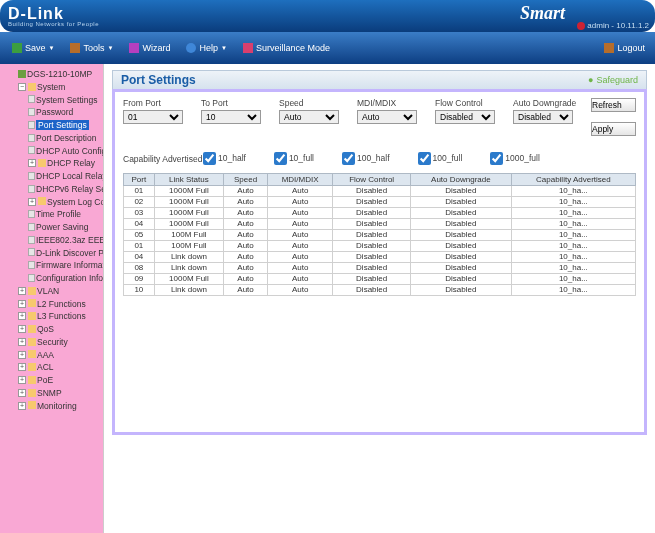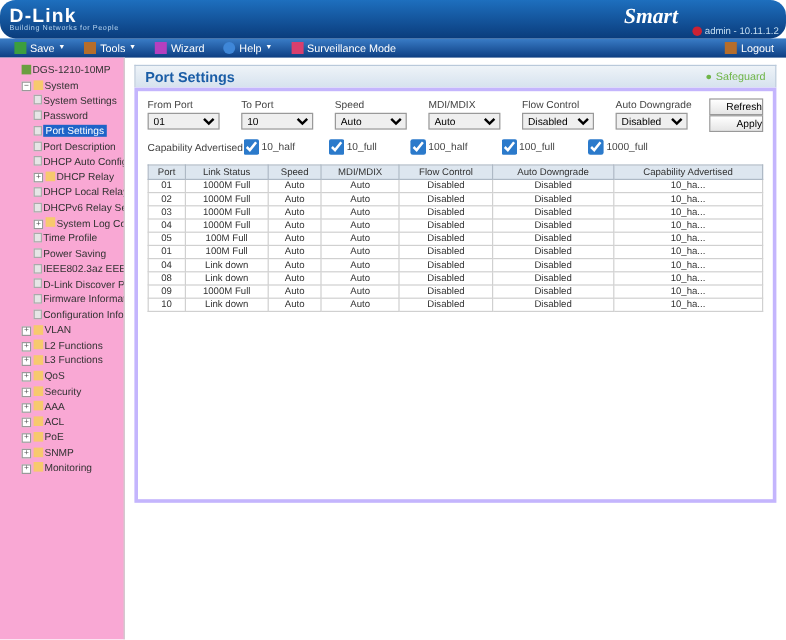--- a/index.html
+++ b/index.html
@@ -5,21 +5,21 @@
   * { box-sizing: border-box; margin: 0; padding: 0; font-family: Arial, sans-serif; }
   body { width: 655px; height: 533px; overflow: hidden; font-size: 9px; background: #fff; }
 
   .header { height: 32px; background: linear-gradient(#1e6fbe,#0a3c7c); display:flex; align-items:center; padding:0 8px; position:relative;border-radius:13px; }
   .logo { color:#fff; font-size:16px; font-weight:bold; letter-spacing:1px; }
   .logo-sub { color:#b8d5ef; font-size:6px; display:block; letter-spacing:0.5px; margin-top:-2px;}
   .smart { position:absolute; right:90px; top:3px; color:#fff; font-style:italic; font-size:18px; font-weight:bold; font-family: cursive;}
   .admin-info { position:absolute; right:6px; bottom:2px; color:#c6dff2; font-size:8px; }
   .admin-icon { display:inline-block; width:8px;height:8px;background:#c23;border-radius:50%;margin-right:2px;vertical-align:middle;}
 
-  .toolbar { height: 16px; background: linear-gradient(#3a7dc7,#0d3e82); display:flex; align-items:center; color:#fff; font-size:9px; padding:0 4px; }
+  .toolbar { height: 32px; background: linear-gradient(#3a7dc7,#0d3e82); display:flex; align-items:center; color:#fff; font-size:9px; padding:0 4px; }
   .tool-item { display:flex; align-items:center; padding:0 8px; cursor:pointer; }
   .tool-icon { width:10px;height:10px;margin-right:3px;display:inline-block; }
   .tool-arrow { font-size:6px; margin-left:3px; }
   .tool-spacer { flex:1; }
   .logout { padding:0 6px; cursor:pointer; display:flex; align-items:flex-end;}
 
   .main { display:flex; height: 485px; }
   .tree { width: 135px; background:#f9a8d4; border-right:1px solid #ccc; padding:3px 18px; overflow:hidden; font-size:8.5px; color:#333; }
   .tree ul { list-style:none; padding-left:10px; }
   .tree > ul { padding-left:0; }
@@ -36,21 +36,21 @@
   .panel-title { background: linear-gradient(#eef3f8,#d6e2ee); color:#1a5da6; font-weight:bold; font-size:12px; padding:2px 8px; border:1px solid #b9c9da; border-bottom:none; display:flex;align-items:center;}
   .safeguard { margin-left:auto; font-size:9px; color:#6fb548; font-weight:normal;}
   .safeguard::before { content:"●"; color:#6fb548; margin-right:3px; }
 
   .panel-body { border:3px solid #c4b5fd; padding:6px 8px; height: 346px; background:#fff; }
   .form-row { display:flex; margin-bottom:6px; }
   .form-grp { width: 78px; font-size:8.5px; color:#444;}
   .form-grp label { display:block; margin-bottom:2px; }
   .form-grp select { width: 60px; font-size:8.5px; border:1px solid #999; }
   .form-btns { margin-left:auto; }
-  .btn { display:block; width:45px; font-size:8.5px; padding:1px 0; margin-bottom:0; background:linear-gradient(#fff,#e5e5e5); border:1px solid #999; cursor:pointer; text-align:right;}
+  .btn { display:block; width:45px; font-size:8.5px; padding:1px 0; margin-bottom:10px; background:linear-gradient(#fff,#e5e5e5); border:1px solid #999; cursor:pointer; text-align:left;}
   .cap-row { display:flex; align-items:center; font-size:8.5px; color:#444; margin-bottom:8px;}
   .cap-row .cap-lbl { width:80px; }
   .cap-row label { margin-right:28px; }
   .cap-row input { vertical-align:middle; margin-right:2px; accent-color:#2b7acb;}
 
   table.port-tbl { width:100%; border-collapse:collapse; font-size:8px; }
   .port-tbl th { background:#dde6ef; border:1px solid #aeb9c5; padding:1px 2px; font-weight:normal; color:#333;}
   .port-tbl td { border:1px solid #d0d0d0; padding:0 2px; text-align:center; color:#333; line-height:10px;}
 </style>
 </head>

